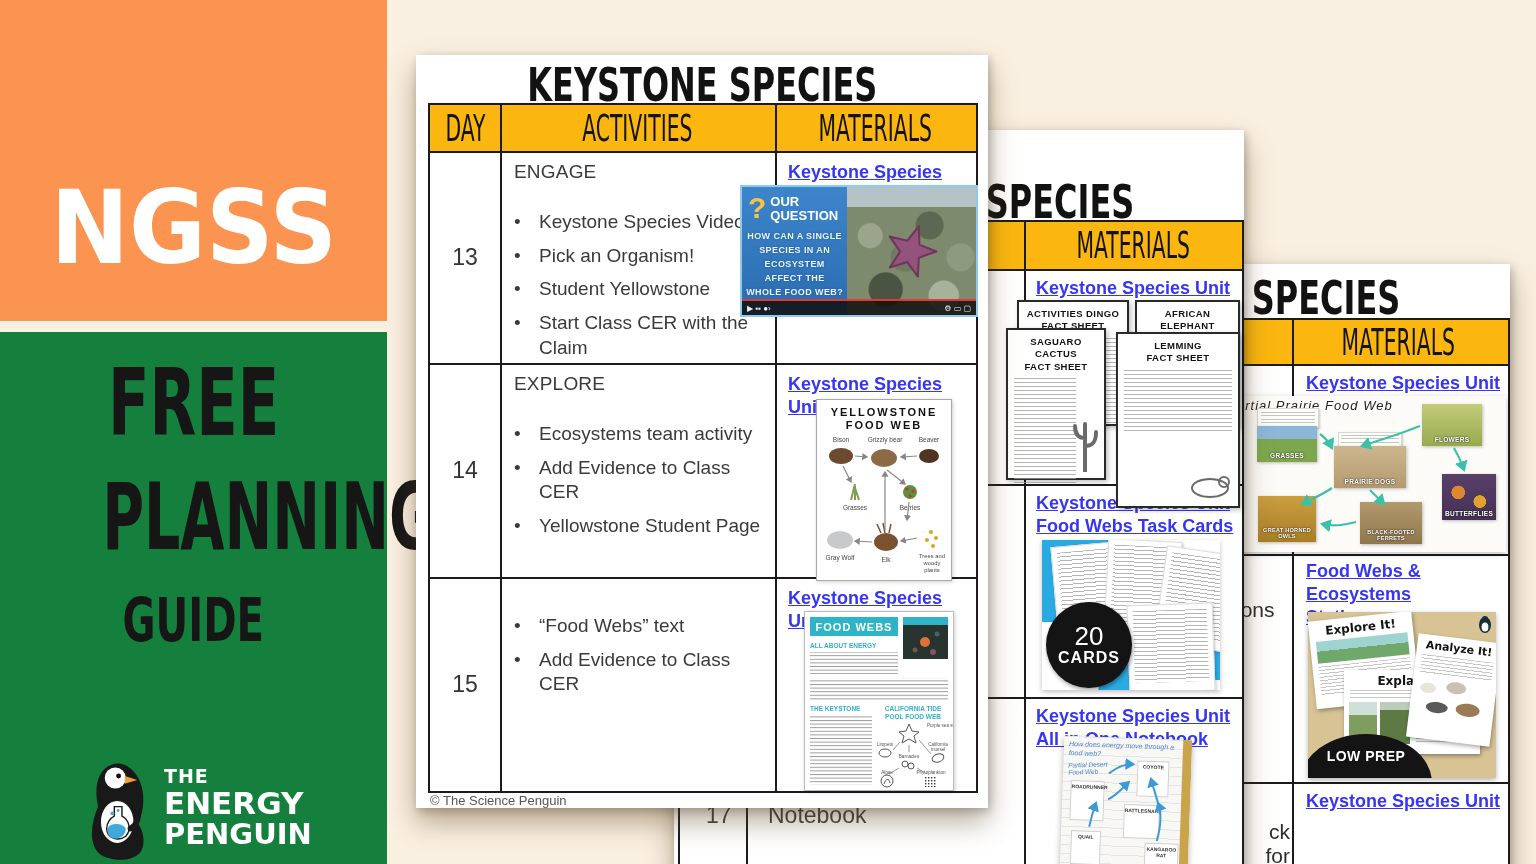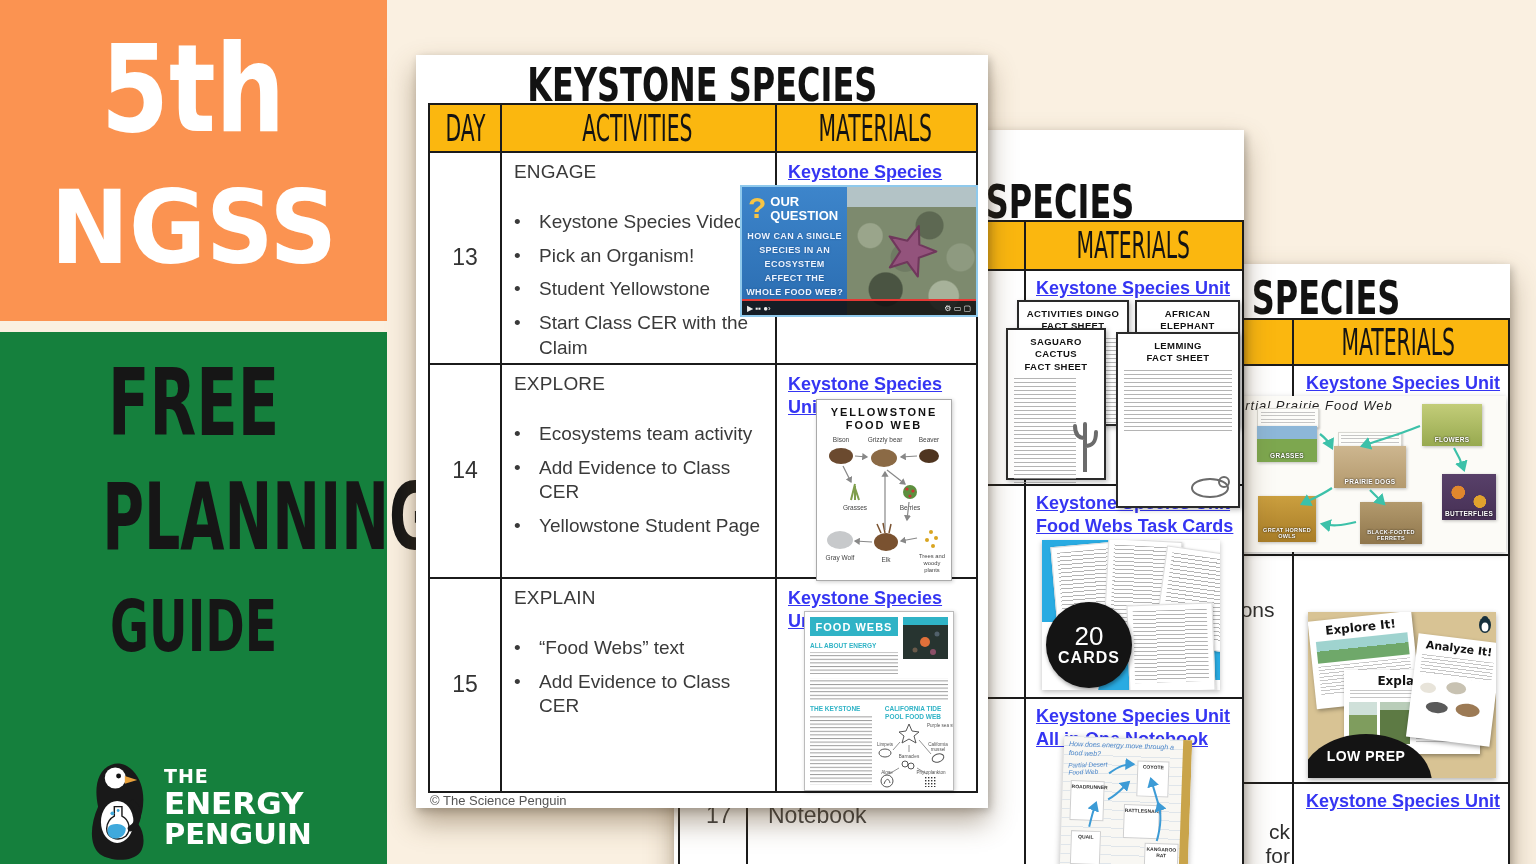--- a/index.html
+++ b/index.html
@@ -65,36 +65,33 @@
     color:#333;font-weight:bold;padding-top:2px;box-sizing:border-box}
   .partial{color:#2e2e2e;font-size:21px}
   .faint{color:#404040;font-size:23px}
 </style>
 </head>
 <body>
 
 <div id="screen">
 
   <div class="side-orange">
-    <div class="bigwhite" style="top:18px;font-size:122px">
-      <span class="sqz" style="transform:scaleX(.8)">5th</span>
-    </div>
     <div class="bigwhite" style="top:168px;font-size:102px">
       <span class="sqz" style="transform:scaleX(.92)">NGSS</span>
     </div>
   </div>
 
   <div class="side-amber">
     <div class="bigcond" style="top:18px;font-size:92px">
       <span class="sqz" style="transform:scaleX(.66)">FREE</span>
     </div>
     <div class="bigcond" style="top:132px;font-size:92px">
       <span class="sqz" style="transform:scaleX(.62)">PLANNING</span>
     </div>
-    <div class="bigcond" style="top:252px;font-size:72px">
+    <div class="bigcond" style="top:252px;font-size:61px">
       <span class="sqz" style="transform:scaleX(.66)">GUIDE</span>
     </div>
 
     <div class="abs" style="left:82px;top:425px;width:230px;height:105px">
       <svg width="78" height="105" viewBox="0 0 80 110" style="position:absolute;left:0;top:0">
         <path d="M30 8 C14 14 12 34 16 52 C8 70 6 92 18 102 C30 110 52 110 60 100 C66 92 64 78 58 70 C66 52 66 28 52 14 C46 8 38 5 30 8 Z" fill="#191919"></path>
         <circle cx="34" cy="22" r="11" fill="#ffffff"></circle>
         <circle cx="37.5" cy="20" r="2.6" fill="#111111"></circle>
         <path d="M44 20 L57 24 L44 28 Z" fill="#E8A13C"></path>
         <ellipse cx="36" cy="68" rx="17" ry="22" fill="#ffffff"></ellipse>
@@ -166,20 +163,21 @@
             <path d="M350 30 C330 38 310 44 292 50"></path>
             <path d="M384 52 C390 62 392 68 394 74"></path>
             <path d="M300 94 C306 100 310 104 314 108"></path>
             <path d="M262 92 C250 100 240 104 232 108"></path>
             <path d="M286 126 C270 130 262 130 252 128"></path>
           </g>
         </svg>
       </div>
 
       <div class="partial" style="position:absolute;left:288px;top:278px">ions</div>
+      <a class="link" style="position:absolute;left:358px;top:240px" href="#"><span>Food Webs &amp; Ecosystems</span><br><span>Stations</span></a>
 
       <div class="abs" style="left:360px;top:292px;width:188px;height:166px;background:#D8C394;overflow:hidden;box-shadow:0 2px 5px rgba(0,0,0,.3)">
         <div class="scard" style="left:4px;top:4px;width:104px;height:88px;transform:rotate(-6deg)">
           <div class="t" style="font-size:12px">Explore It!</div>
           <div style="height:22px;margin:3px 2px;background:linear-gradient(#9fd3cf 0 45%,#6fa86a 45%)"></div>
           <div class="tx2" style="margin:2px;height:30px"></div>
         </div>
         <div class="scard" style="left:36px;top:58px;width:136px;height:84px">
           <div class="t" style="font-size:12px">Explain It!</div>
           <div class="tx2" style="margin:2px 2px;height:8px"></div>
@@ -442,21 +440,20 @@
             <path d="M55 142 L38 141"></path>
           <path d="M100 138 L84 141"></path>
             <path d="M92 102 L90 120"></path>
         </g>
       </svg>
 
       <div class="abs day" style="left:0;top:472px;width:70px;height:214px;display:flex;align-items:center;justify-content:center">
         <span>15</span>
         </div>
       <div class="abs" style="left:84px;top:482px;width:252px">
-        <div class="phase">EXPLAIN</div>
         <div style="height:18px"></div>
         <div class="bl">
             <span class="d">•</span>
             <span>“Food Webs” text</span>
           </div>
         <div class="bl">
             <span class="d">•</span>
             <span>Add Evidence to Class CER</span>
           </div>
       </div>

